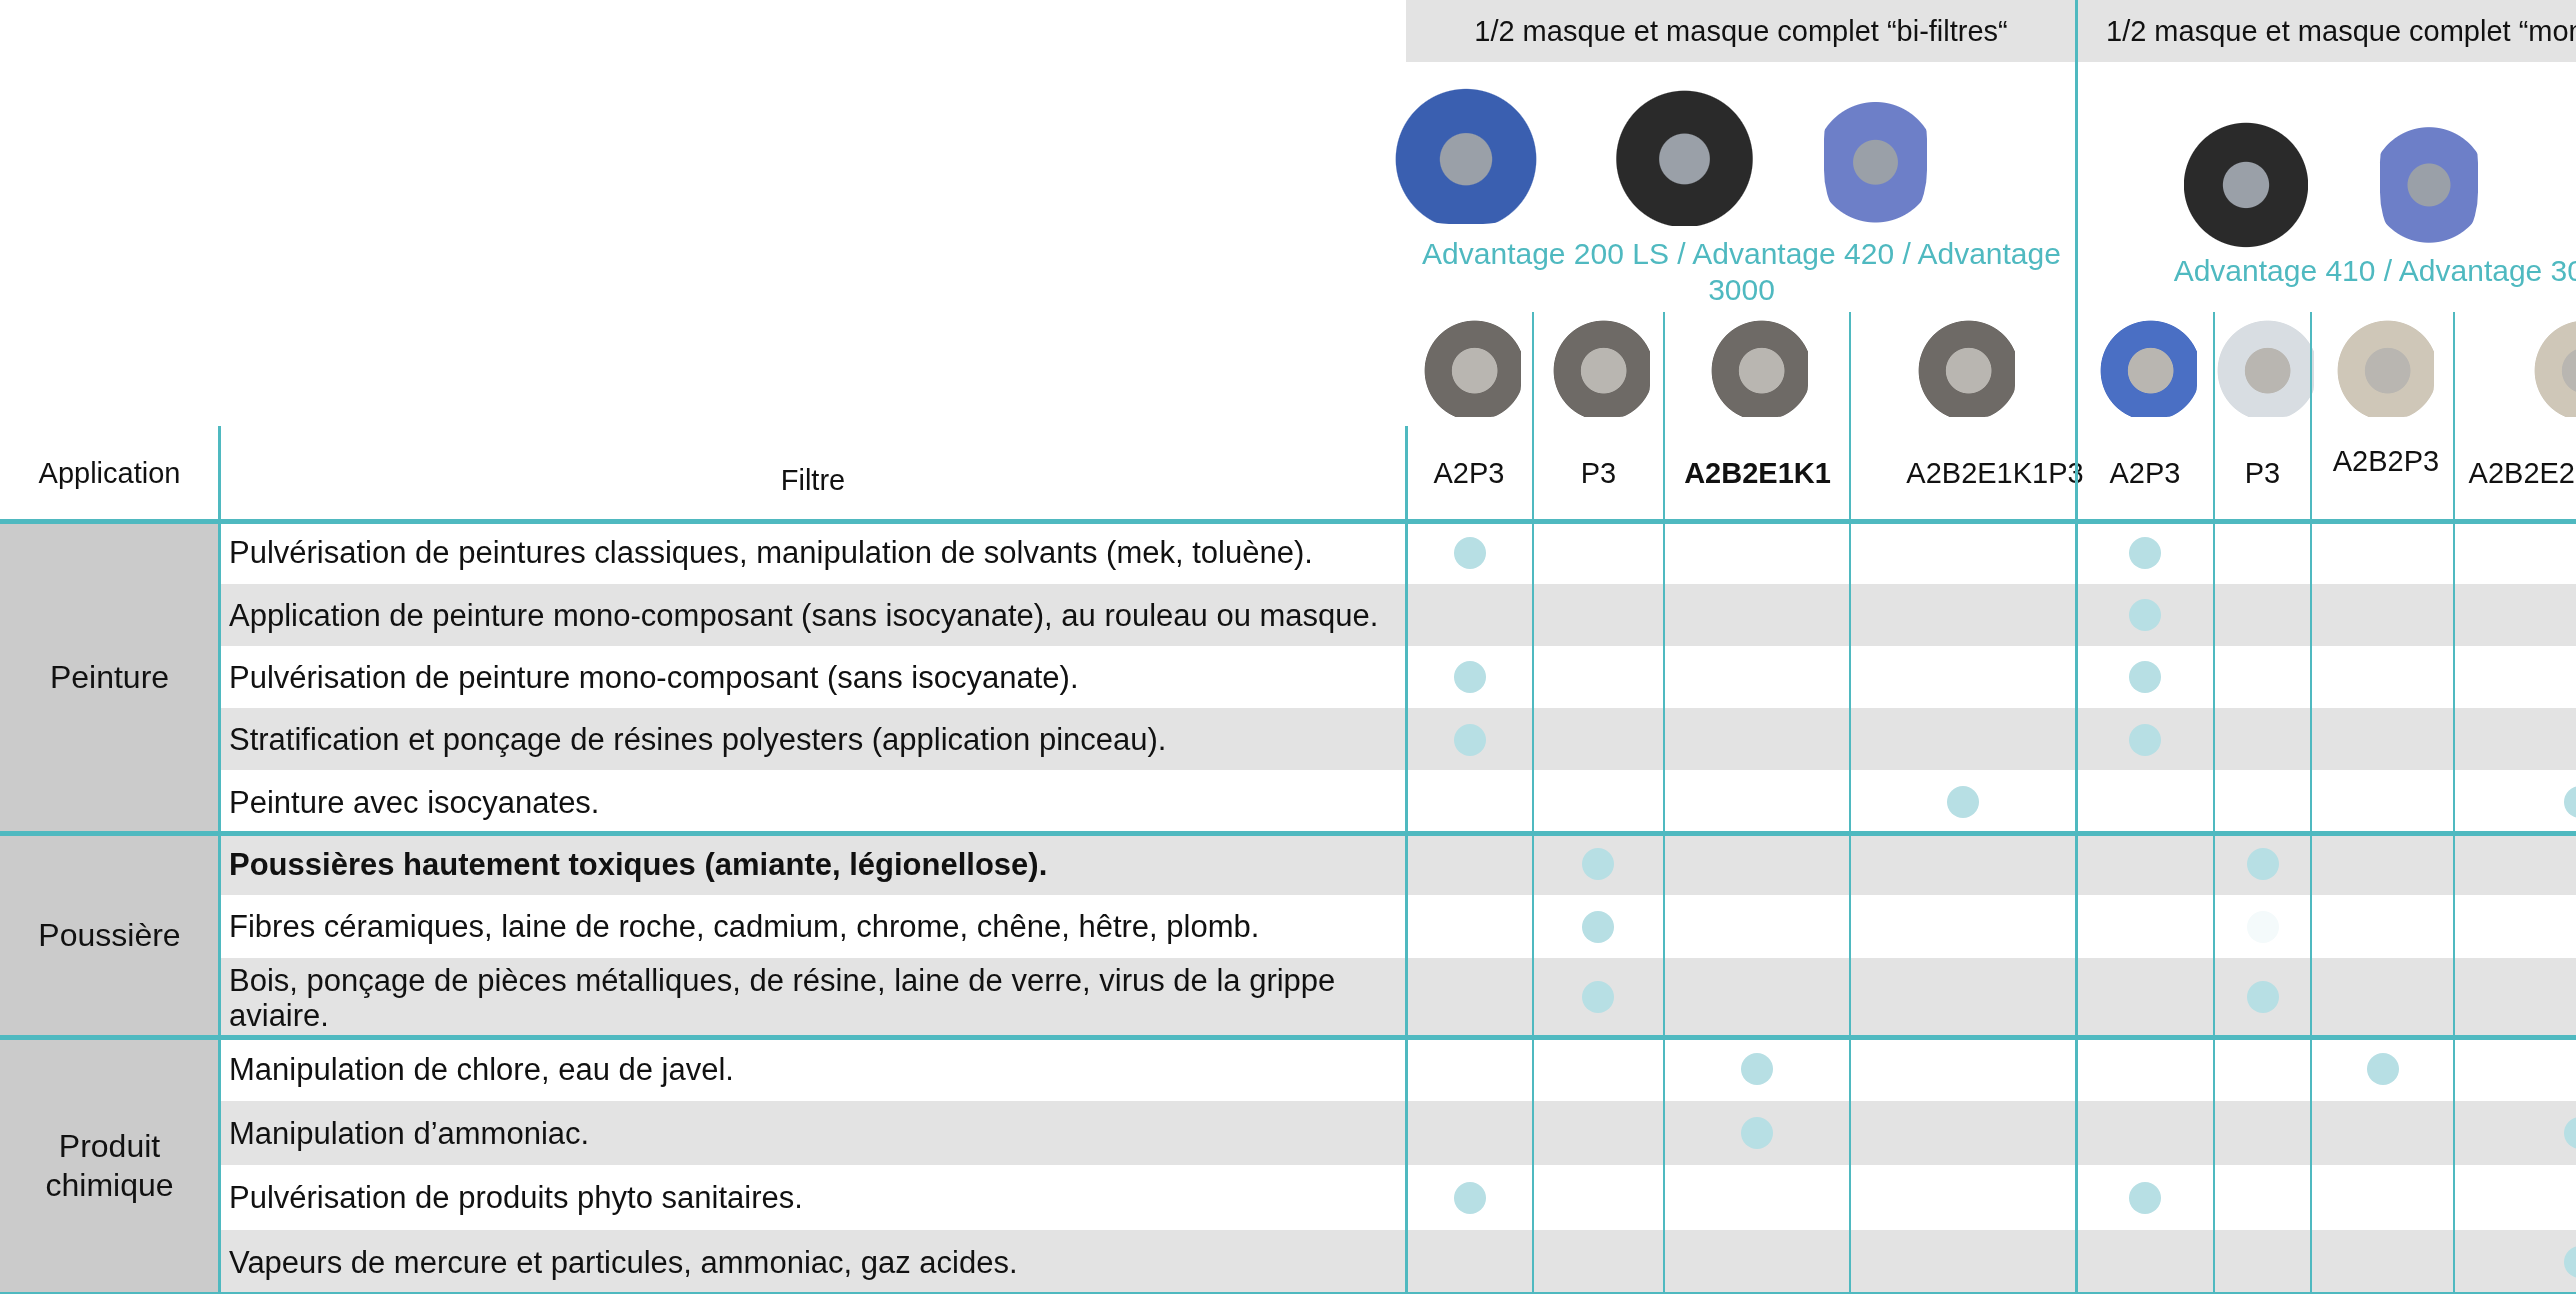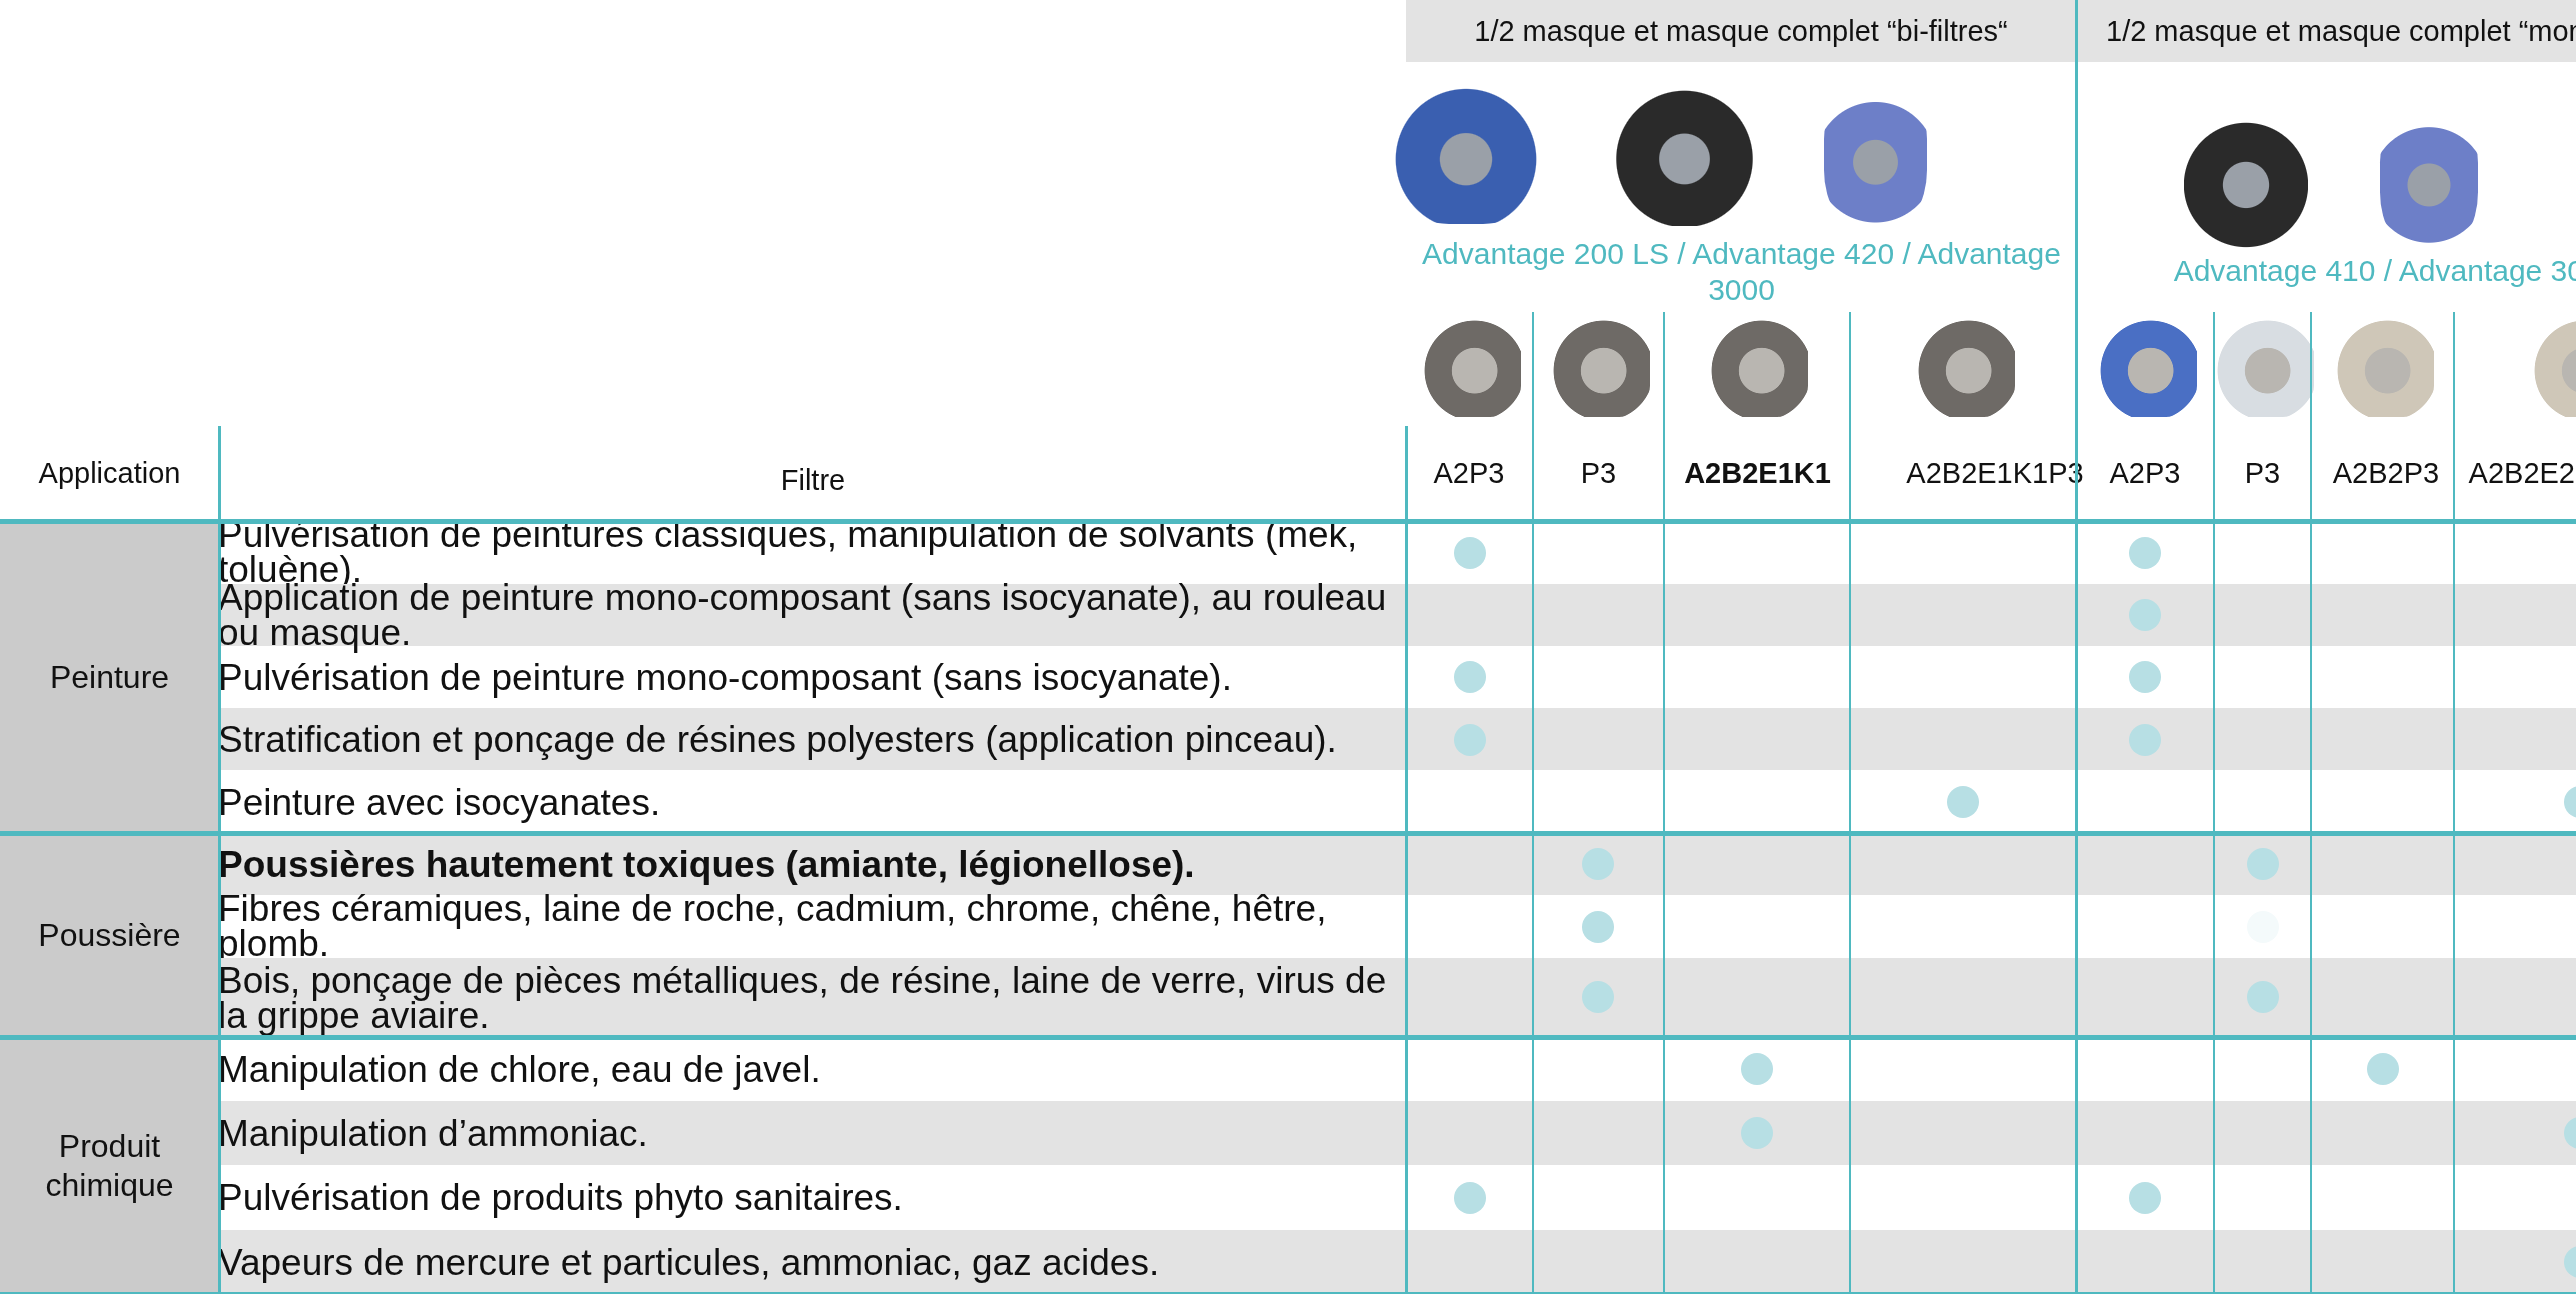--- a/index.html
+++ b/index.html
@@ -7,21 +7,21 @@
   .abs{position:absolute;box-sizing:border-box;}
   .group-head{background:#e3e3e3;font-size:29px;display:flex;align-items:center;justify-content:center;white-space:nowrap;}
   .mask-label{color:#4fb9c0;font-size:30px;text-align:center;line-height:36px;}
   .vline{background:#4fb9c0;width:2.6px;}
   .vline.thin{width:2.1px;}
   .hline{background:#4fb9c0;height:4.6px;}
   .colhead{font-size:29px;display:flex;align-items:center;justify-content:center;white-space:nowrap;}
   .row{left:0;width:2705px;}
   .row.alt{background:#e3e3e3;}
   .app-cell{background:#cbcbcb;font-size:32px;display:flex;align-items:center;justify-content:center;text-align:center;line-height:39px;}
-  .desc{font-size:37px;line-height:35px;left:218px;width:1175px;display:flex;align-items:center;}
+  .desc{font-size:31px;line-height:35px;left:229px;width:1175px;display:flex;align-items:center;}
   .dot{width:32px;height:32px;border-radius:50%;background:#b7dfe4;}
   .dot.faint{background:#f4fafb;}
   .mask-img{border-radius:40%;}
   .filter-img{border-radius:30%;}
 </style>
 </head>
 <body>
 
 <div id="root">
     <div class="abs group-head" style="left:1406px;top:0;width:670px;height:62px;">1/2 masque et masque complet “bi-filtres“</div>
@@ -42,21 +42,21 @@
     <div class="abs filter-img" style="left:2331px;top:314px;width:103px;height:103px;background:radial-gradient(ellipse at 55% 55%, #b9b6b1 0 28%, #cfc7b8 29% 62%, transparent 63%);"></div>
     <div class="abs filter-img" style="left:2528px;top:314px;width:103px;height:103px;background:radial-gradient(ellipse at 55% 55%, #b9b6b1 0 28%, #cfc7b8 29% 62%, transparent 63%);"></div>
     <div class="abs colhead" style="left:0;top:426px;width:219px;height:95px;">Application</div>
     <div class="abs colhead" style="left:219px;top:433px;width:1188px;height:95px;">Filtre</div>
     <div class="abs colhead" style="left:1406px;top:426px;width:126px;height:95px;">A2P3</div>
     <div class="abs colhead" style="left:1533px;top:426px;width:131px;height:95px;">P3</div>
     <div class="abs colhead" style="left:1664px;top:426px;width:187px;height:95px;font-weight:bold;">A2B2E1K1</div>
     <div class="abs colhead" style="left:1850px;top:426px;width:226px;height:95px;margin-left:32px;">A2B2E1K1P3</div>
     <div class="abs colhead" style="left:2076px;top:426px;width:138px;height:95px;">A2P3</div>
     <div class="abs colhead" style="left:2214px;top:426px;width:97px;height:95px;">P3</div>
-    <div class="abs colhead" style="left:2311px;top:426px;width:150px;height:95px;">A2B2P3</div>
+    <div class="abs colhead" style="left:2311px;top:414px;width:150px;height:95px;">A2B2P3</div>
     <div class="abs colhead" style="left:2454px;top:426px;width:250px;height:95px;">A2B2E2K1HGP3</div>
     <div class="abs row" style="top:521px;height:62px;"></div>
     <div class="abs desc" style="top:521px;height:62px;">Pulvérisation de peintures classiques, manipulation de solvants (mek, toluène).</div>
     <div class="abs dot" style="left:1454px;top:537px;"></div>
     <div class="abs dot" style="left:2129px;top:537px;"></div>
     <div class="abs row alt" style="top:584px;height:62px;"></div>
     <div class="abs desc" style="top:584px;height:62px;">Application de peinture mono-composant (sans isocyanate), au rouleau ou masque.</div>
     <div class="abs dot" style="left:2129px;top:599px;"></div>
     <div class="abs row" style="top:646px;height:62px;"></div>
     <div class="abs desc" style="top:646px;height:62px;">Pulvérisation de peinture mono-composant (sans isocyanate).</div>

